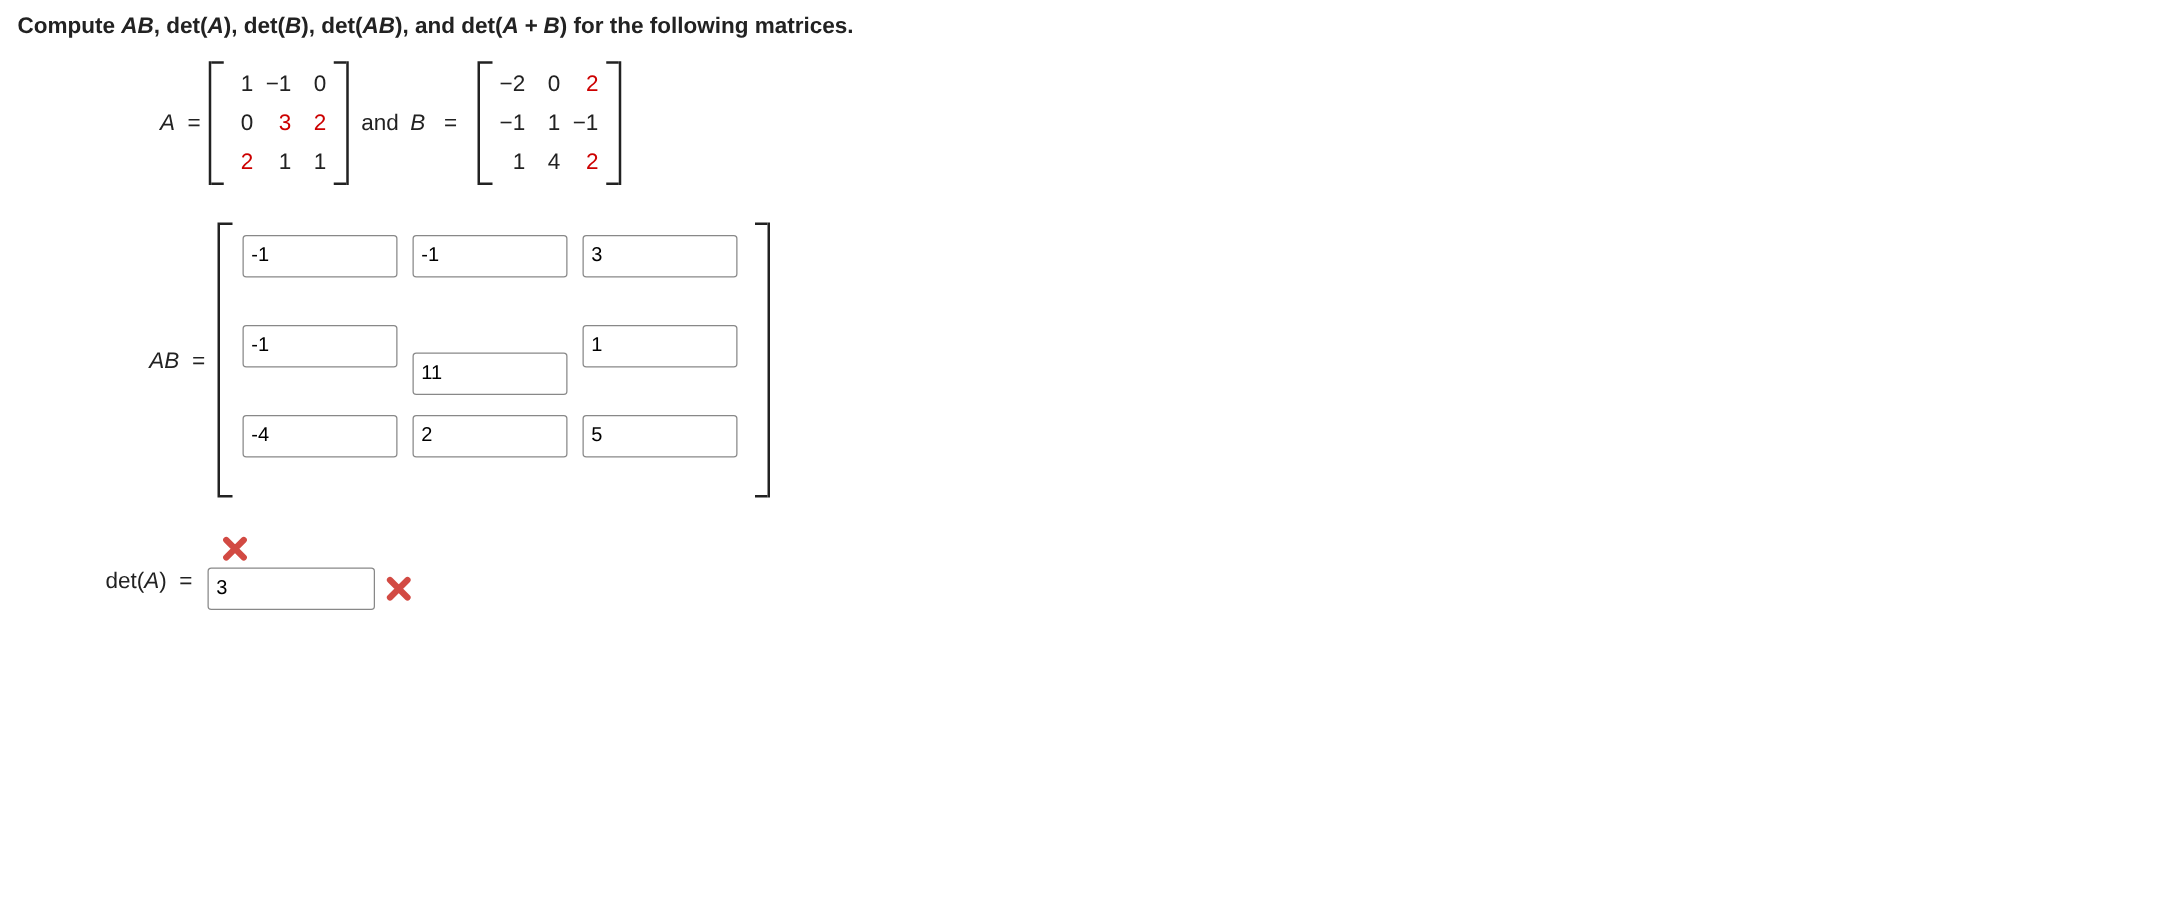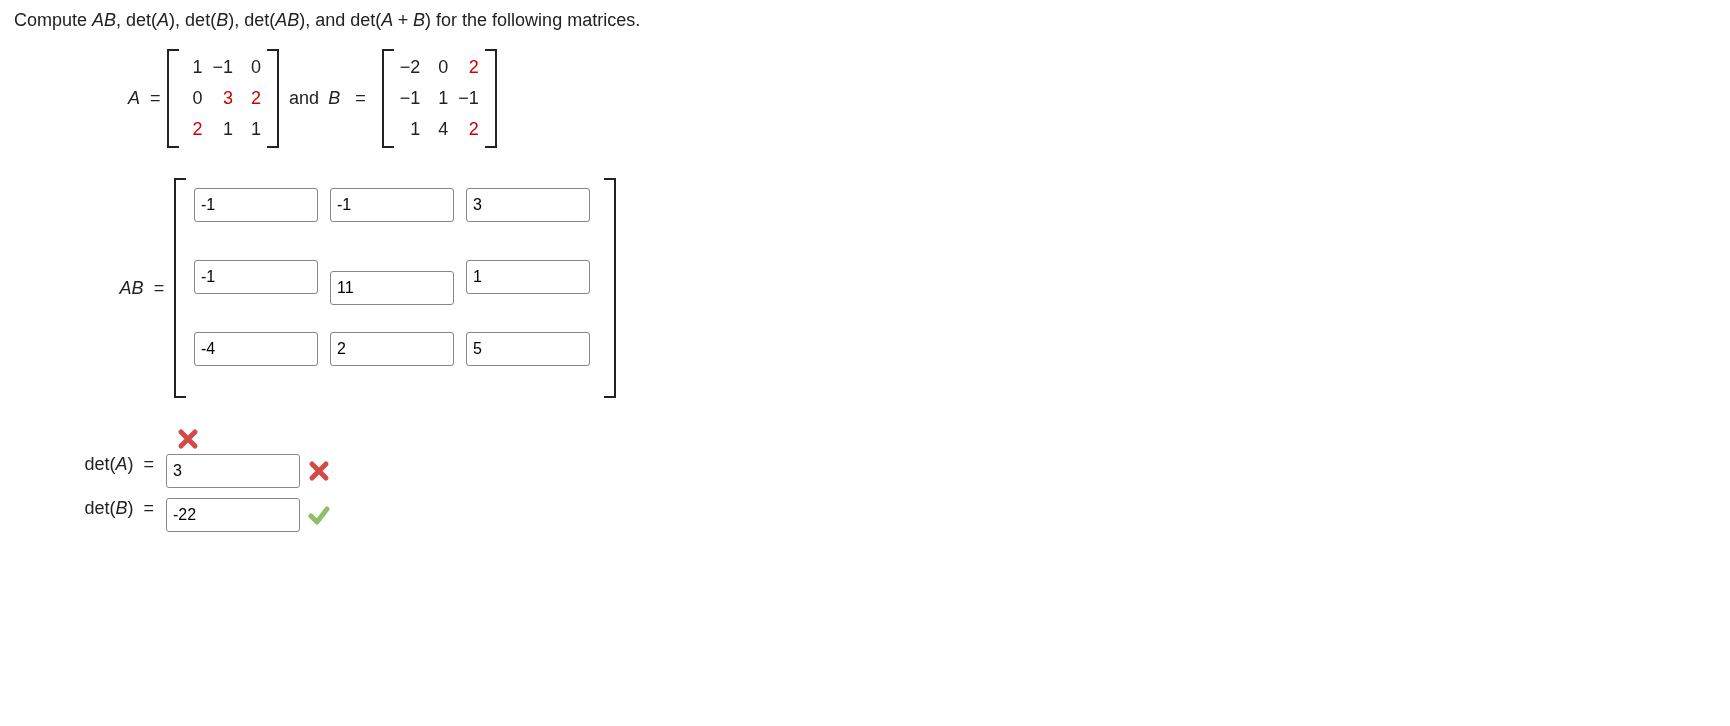--- a/index.html
+++ b/index.html
@@ -4,20 +4,21 @@
 <style>
   body {
     font-family: Verdana, Arial, sans-serif;
     font-size: 18px;
     color: #222;
     margin: 0;
     padding: 10px 14px;
   }
   .prompt {
     margin-bottom: 18px;
+    font-weight: bold;
   }
   .prompt .ital { font-style: italic; }
   .matrix-def {
     display: flex;
     align-items: center;
     margin-left: 110px;
     margin-bottom: 30px;
   }
   .lbl { font-style: italic; margin: 0 4px; }
   .eq { margin: 0 6px; }
@@ -192,21 +193,21 @@
       </div>
       <div style="display: flex; align-items: flex-start;">
         <input class="ab-input" value="-1" style="">
       </div>
       <div style="display: flex; align-items: flex-start;">
         <input class="ab-input" value="3" style="">
       </div>
       <div style="display: flex; align-items: flex-start;">
         <input class="ab-input" value="-1" style="">
       </div>
-      <div style="display: flex; align-items: center;">
+      <div style="display: flex; align-items: flex-end;">
         <input class="ab-input" value="11" style="">
       </div>
       <div style="display: flex; align-items: flex-start;">
         <input class="ab-input" value="1" style="">
       </div>
       <div style="display: flex; align-items: flex-start;">
         <input class="ab-input" value="-4" style="">
       </div>
       <div style="display: flex; align-items: flex-start;">
         <input class="ab-input" value="2" style="">
@@ -229,22 +230,13 @@
 <div class="det-rows" id="detRows">
     <div class="det-row">
       <div class="det-label">det(<span style="font-style:italic">A</span>)&nbsp;&nbsp;=</div>
       <input class="det-input" value="3" style="">
       <span class="mark">
         <svg class="icon" viewBox="0 0 22 22">
           <use href="#cross-icon-g"></use>
         </svg>
       </span>
     </div>
-    <div class="det-row">
-      <div class="det-label">det(<span style="font-style:italic">B</span>)&nbsp;&nbsp;=</div>
-      <input class="det-input" value="-22" style="">
-      <span class="mark">
-        <svg class="icon" viewBox="0 0 22 22">
-          <use href="#check-icon-g"></use>
-        </svg>
-      </span>
-    </div>
   </div>
 
 </body></html>

